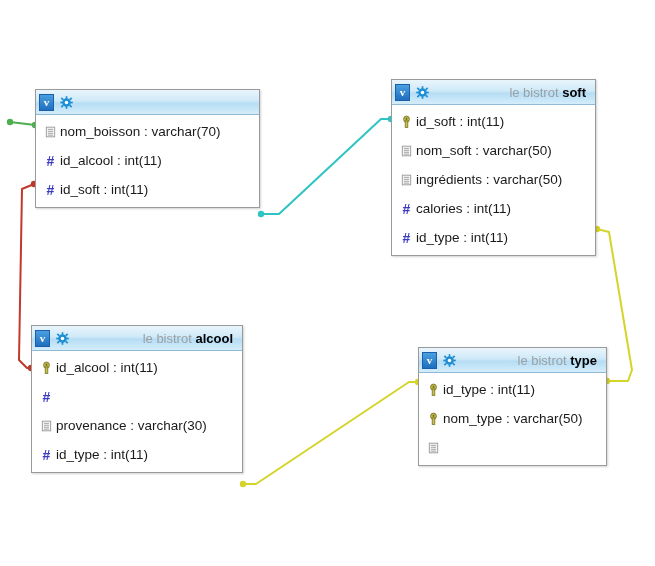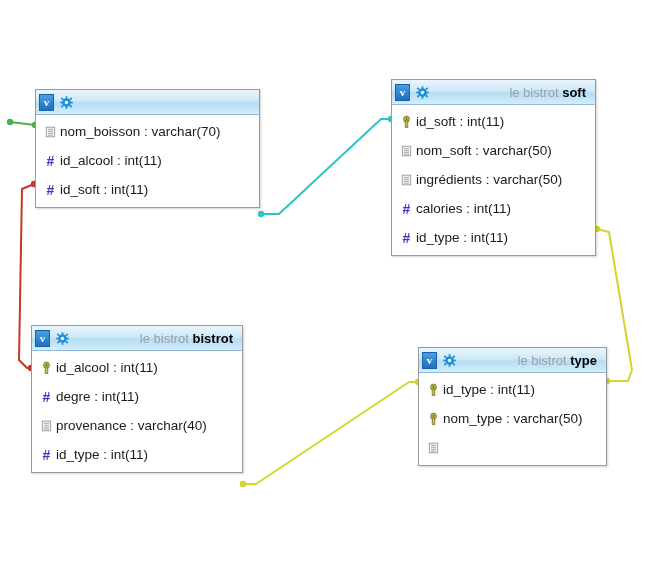--- a/index.html
+++ b/index.html
@@ -241,44 +241,43 @@
               <rect x="6.1" y="10.8" width="1.8" height="3"></rect>
               <rect x="0.2" y="6.1" width="3" height="1.8"></rect>
               <rect x="10.8" y="6.1" width="3" height="1.8"></rect>
               <rect x="1.6" y="1.6" width="1.8" height="3" transform="rotate(-45 2.5 3.1)"></rect>
               <rect x="10.6" y="1.6" width="1.8" height="3" transform="rotate(45 11.5 3.1)"></rect>
               <rect x="1.6" y="9.4" width="1.8" height="3" transform="rotate(45 2.5 10.9)"></rect>
               <rect x="10.6" y="9.4" width="1.8" height="3" transform="rotate(-45 11.5 10.9)"></rect>
             </g>
             <circle cx="7" cy="7" r="1.9" fill="#ffffff"></circle>
           </svg>
-          <div class="hdr-title"><span>le bistrot</span> <b>bistrot</b></div>
+          <div class="hdr-title"><span>le bistrot</span> <b>alcool</b></div>
         </div>
         <div class="tbl-rows">
           <div class="tbl-row">
             <svg viewBox="0 0 14 14" class="col-icon">
               <ellipse cx="7" cy="4" rx="3.1" ry="3.4" fill="#c9c24a" stroke="#7a7427" stroke-width="1"></ellipse>
               <rect x="5.6" y="5.8" width="2.8" height="7" fill="#c9c24a" stroke="#7a7427" stroke-width="0.9"></rect>
               <rect x="6.1" y="2.3" width="1.8" height="2.4" fill="#6e6a24"></rect>
             </svg>
             <span class="col-text">id_alcool : int(11)</span>
           </div>
           <div class="tbl-row">
             <span class="col-hash">#</span>
-            <span class="col-text">degre : int(11)</span>
-          </div>
-          <div class="tbl-row">
-            <svg viewBox="0 0 14 14" class="col-icon">
-              <rect x="2.5" y="1.8" width="9" height="10.4" fill="#f3f3f3" stroke="#9a9a9a" stroke-width="1"></rect>
-              <line x1="4.3" y1="4.2" x2="9.7" y2="4.2" stroke="#9a9a9a" stroke-width="0.9"></line>
-              <line x1="4.3" y1="6.3" x2="9.7" y2="6.3" stroke="#9a9a9a" stroke-width="0.9"></line>
-              <line x1="4.3" y1="8.4" x2="9.7" y2="8.4" stroke="#9a9a9a" stroke-width="0.9"></line>
-              <line x1="4.3" y1="10.4" x2="9.7" y2="10.4" stroke="#9a9a9a" stroke-width="0.9"></line>
-            </svg>
-            <span class="col-text">provenance : varchar(40)</span>
+          </div>
+          <div class="tbl-row">
+            <svg viewBox="0 0 14 14" class="col-icon">
+              <rect x="2.5" y="1.8" width="9" height="10.4" fill="#f3f3f3" stroke="#9a9a9a" stroke-width="1"></rect>
+              <line x1="4.3" y1="4.2" x2="9.7" y2="4.2" stroke="#9a9a9a" stroke-width="0.9"></line>
+              <line x1="4.3" y1="6.3" x2="9.7" y2="6.3" stroke="#9a9a9a" stroke-width="0.9"></line>
+              <line x1="4.3" y1="8.4" x2="9.7" y2="8.4" stroke="#9a9a9a" stroke-width="0.9"></line>
+              <line x1="4.3" y1="10.4" x2="9.7" y2="10.4" stroke="#9a9a9a" stroke-width="0.9"></line>
+            </svg>
+            <span class="col-text">provenance : varchar(30)</span>
           </div>
           <div class="tbl-row">
             <span class="col-hash">#</span>
             <span class="col-text">id_type : int(11)</span>
           </div>
         </div>
       </div>
       <div class="er-table" style="left: 418px; top: 347px; width: 189px;">
         <div class="tbl-header">
           <div class="hdr-v">v</div>

